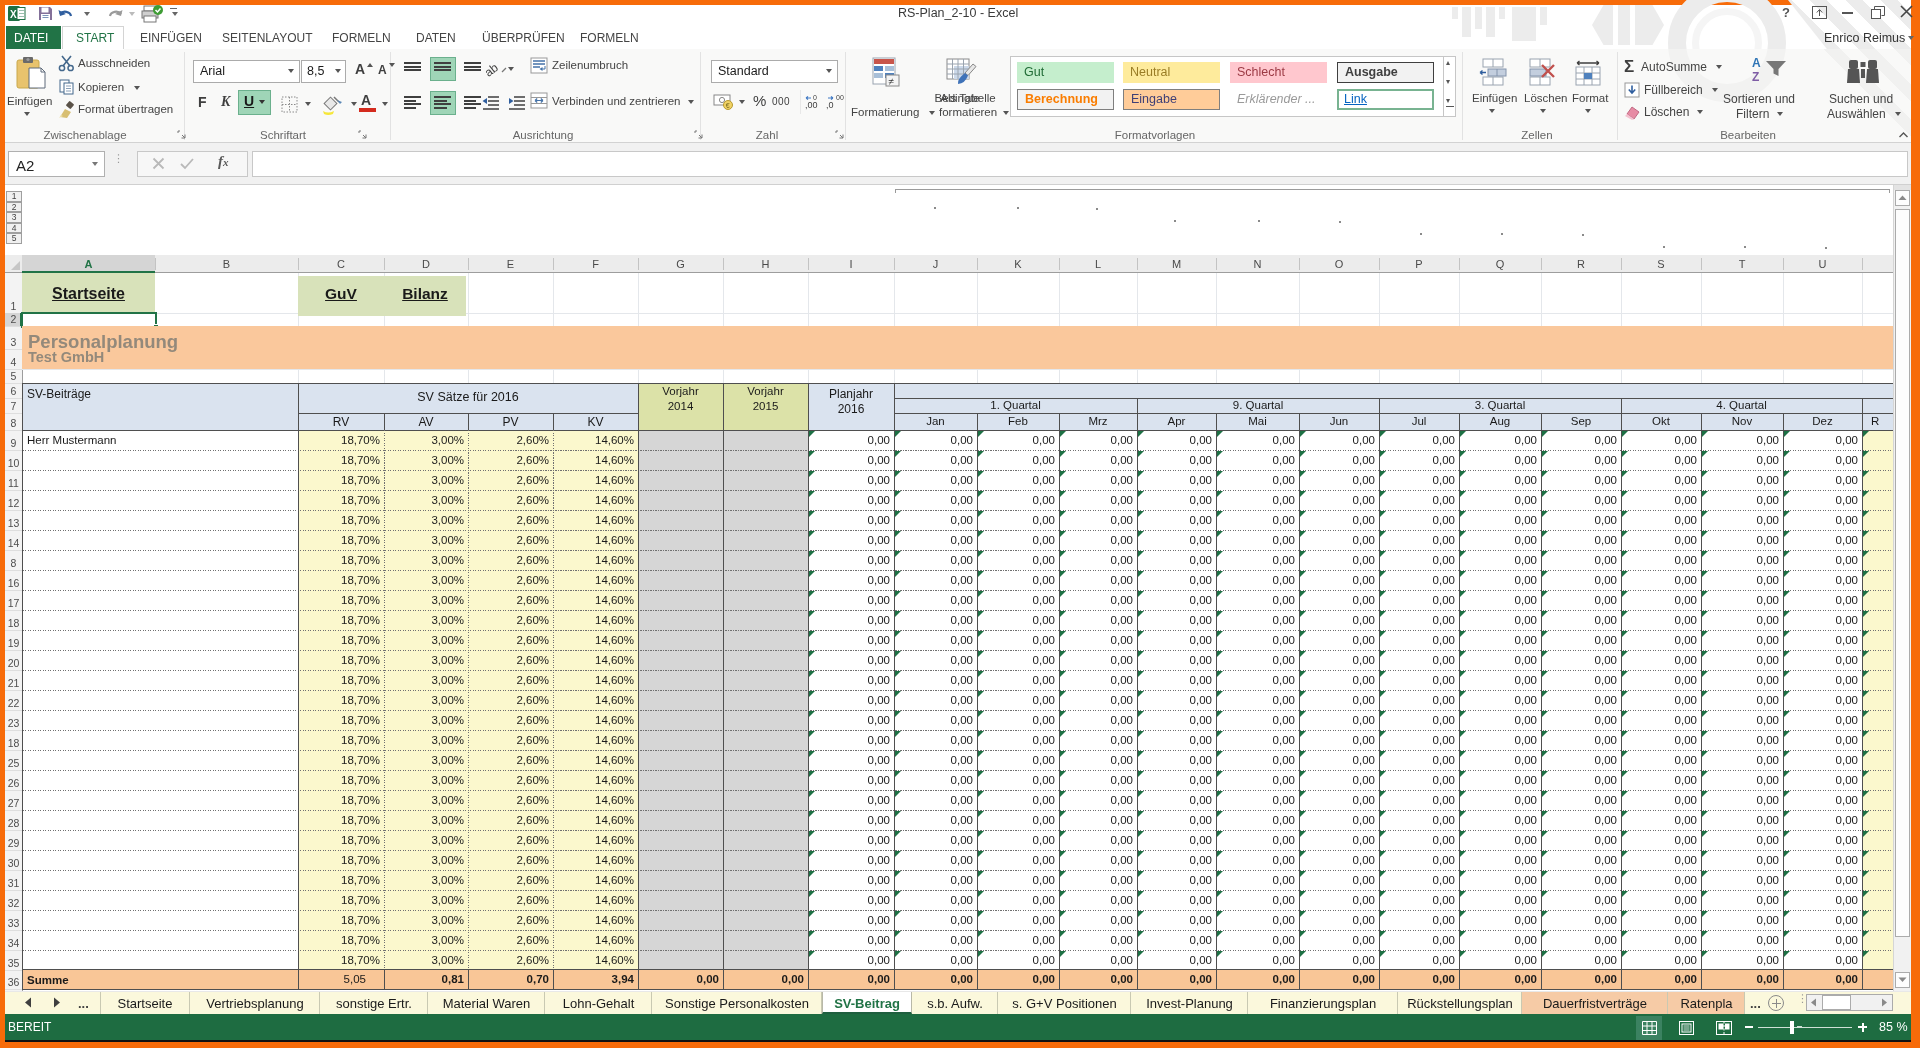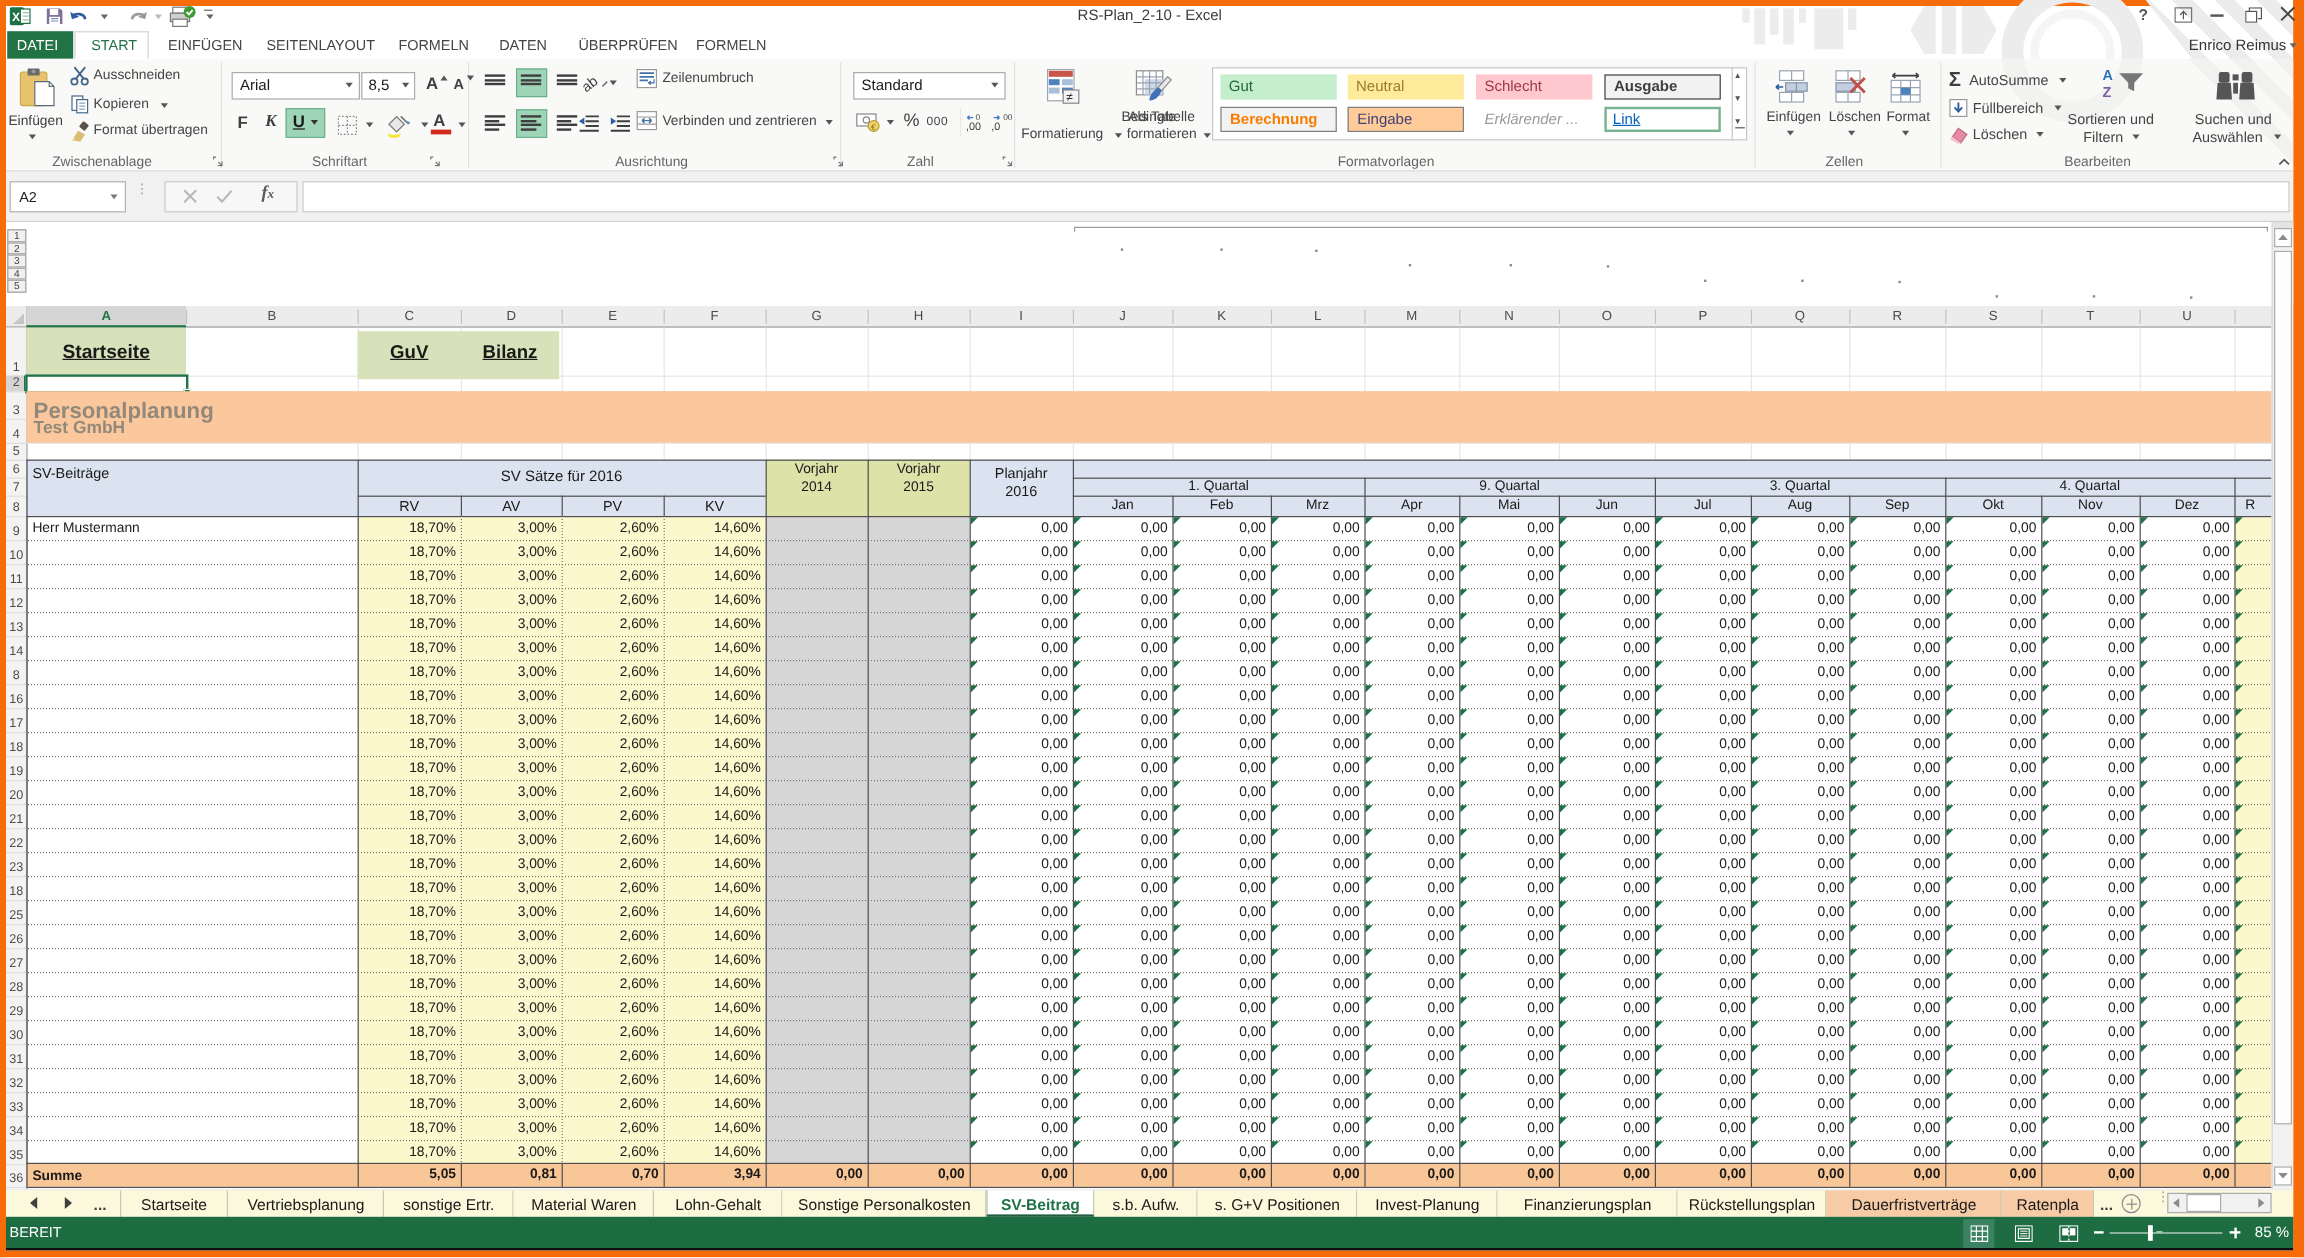--- a/index.html
+++ b/index.html
@@ -357,21 +357,21 @@
       <rect x="14.5" y="5" width="5" height="5" fill="#555"></rect>
       <path d="M2 12 h11 l1 14 h-13 z" fill="#555"></path>
       <path d="M21 12 h11 l1 14 h-13 z" fill="#555"></path>
       <rect x="15" y="12" width="4" height="9" fill="#555"></rect>
     </svg>
 <div class="lbl" style="left:1829px;top:92px;font-size:12px">Suchen und</div>
 <div class="lbl" style="left:1827px;top:107px;font-size:12px">Auswählen</div>
 <div class="dd" style="left:1895px;top:112px;border-top-color:#555"></div>
 <div class="ab" style="left:5px;top:143px;width:1906px;height:42px;background:#f1f1f1;border-bottom:1px solid #d0d0d0"></div>
 <div class="ab" style="left:8px;top:151px;width:97px;height:26px;background:#fff;border:1px solid #b0b0b0"></div>
-<div class="t" style="left:16px;top:157px;font-size:12px;color:#222">A2</div>
+<div class="t" style="left:16px;top:157px;font-size:15px;color:#222">A2</div>
 <div class="dd" style="left:92px;top:162px;border-top-color:#777"></div>
 <div class="t" style="left:113px;top:155px;font-size:11px;color:#999;letter-spacing:0;line-height:6px">⋮</div>
 <div class="ab" style="left:137px;top:151px;width:111px;height:26px;background:#f7f7f7;border:1px solid #c8c8c8"></div>
 <svg class="ab" style="left:152px;top:157px" width="13" height="13" viewBox="0 0 13 13">
       <path d="M1.5 1.5 L11.5 11.5 M11.5 1.5 L1.5 11.5" stroke="#b9b9b9" stroke-width="1.8"></path>
     </svg>
 <svg class="ab" style="left:180px;top:158px" width="14" height="12" viewBox="0 0 14 12">
       <path d="M1 6 L5 10 L13 1" stroke="#b9b9b9" stroke-width="1.8" fill="none"></path>
     </svg>
 <div class="t" style="left:218px;top:153px;font-size:15px;font-style:italic;font-weight:bold;color:#5a5a5a;font-family:'Liberation Serif',serif">f<span style="font-size:11px">x</span></div>
@@ -1424,21 +1424,21 @@
 <div class="tri" style="left:1217px;top:951px"></div>
 <div class="tri" style="left:1300px;top:951px"></div>
 <div class="tri" style="left:1380px;top:951px"></div>
 <div class="tri" style="left:1460px;top:951px"></div>
 <div class="tri" style="left:1542px;top:951px"></div>
 <div class="tri" style="left:1622px;top:951px"></div>
 <div class="tri" style="left:1702px;top:951px"></div>
 <div class="tri" style="left:1784px;top:951px"></div>
 <div class="tri" style="left:1863px;top:951px"></div>
 <div class="t" style="left:27px;top:974px;font-size:11.5px;color:#1a1a1a;font-weight:bold;">Summe</div>
-<div class="num" style="left:298px;top:970px;width:82px;line-height:19px;font-size:11.5px;font-weight:bold">5,05</div>
+<div class="num" style="left:284px;top:970px;width:82px;line-height:19px;font-size:11.5px;font-weight:normal">5,05</div>
 <div class="num" style="left:384px;top:970px;width:80px;line-height:19px;font-size:11.5px;font-weight:bold">0,81</div>
 <div class="num" style="left:468px;top:970px;width:81px;line-height:19px;font-size:11.5px;font-weight:bold">0,70</div>
 <div class="num" style="left:553px;top:970px;width:81px;line-height:19px;font-size:11.5px;font-weight:bold">3,94</div>
 <div class="num" style="left:638px;top:970px;width:81px;line-height:19px;font-size:11.5px;font-weight:bold">0,00</div>
 <div class="num" style="left:723px;top:970px;width:81px;line-height:19px;font-size:11.5px;font-weight:bold">0,00</div>
 <div class="num" style="left:808px;top:970px;width:82px;line-height:19px;font-size:11.5px;font-weight:bold">0,00</div>
 <div class="num" style="left:894px;top:970px;width:79px;line-height:19px;font-size:11.5px;font-weight:bold">0,00</div>
 <div class="num" style="left:977px;top:970px;width:78px;line-height:19px;font-size:11.5px;font-weight:bold">0,00</div>
 <div class="num" style="left:1059px;top:970px;width:74px;line-height:19px;font-size:11.5px;font-weight:bold">0,00</div>
 <div class="num" style="left:1137px;top:970px;width:75px;line-height:19px;font-size:11.5px;font-weight:bold">0,00</div>

